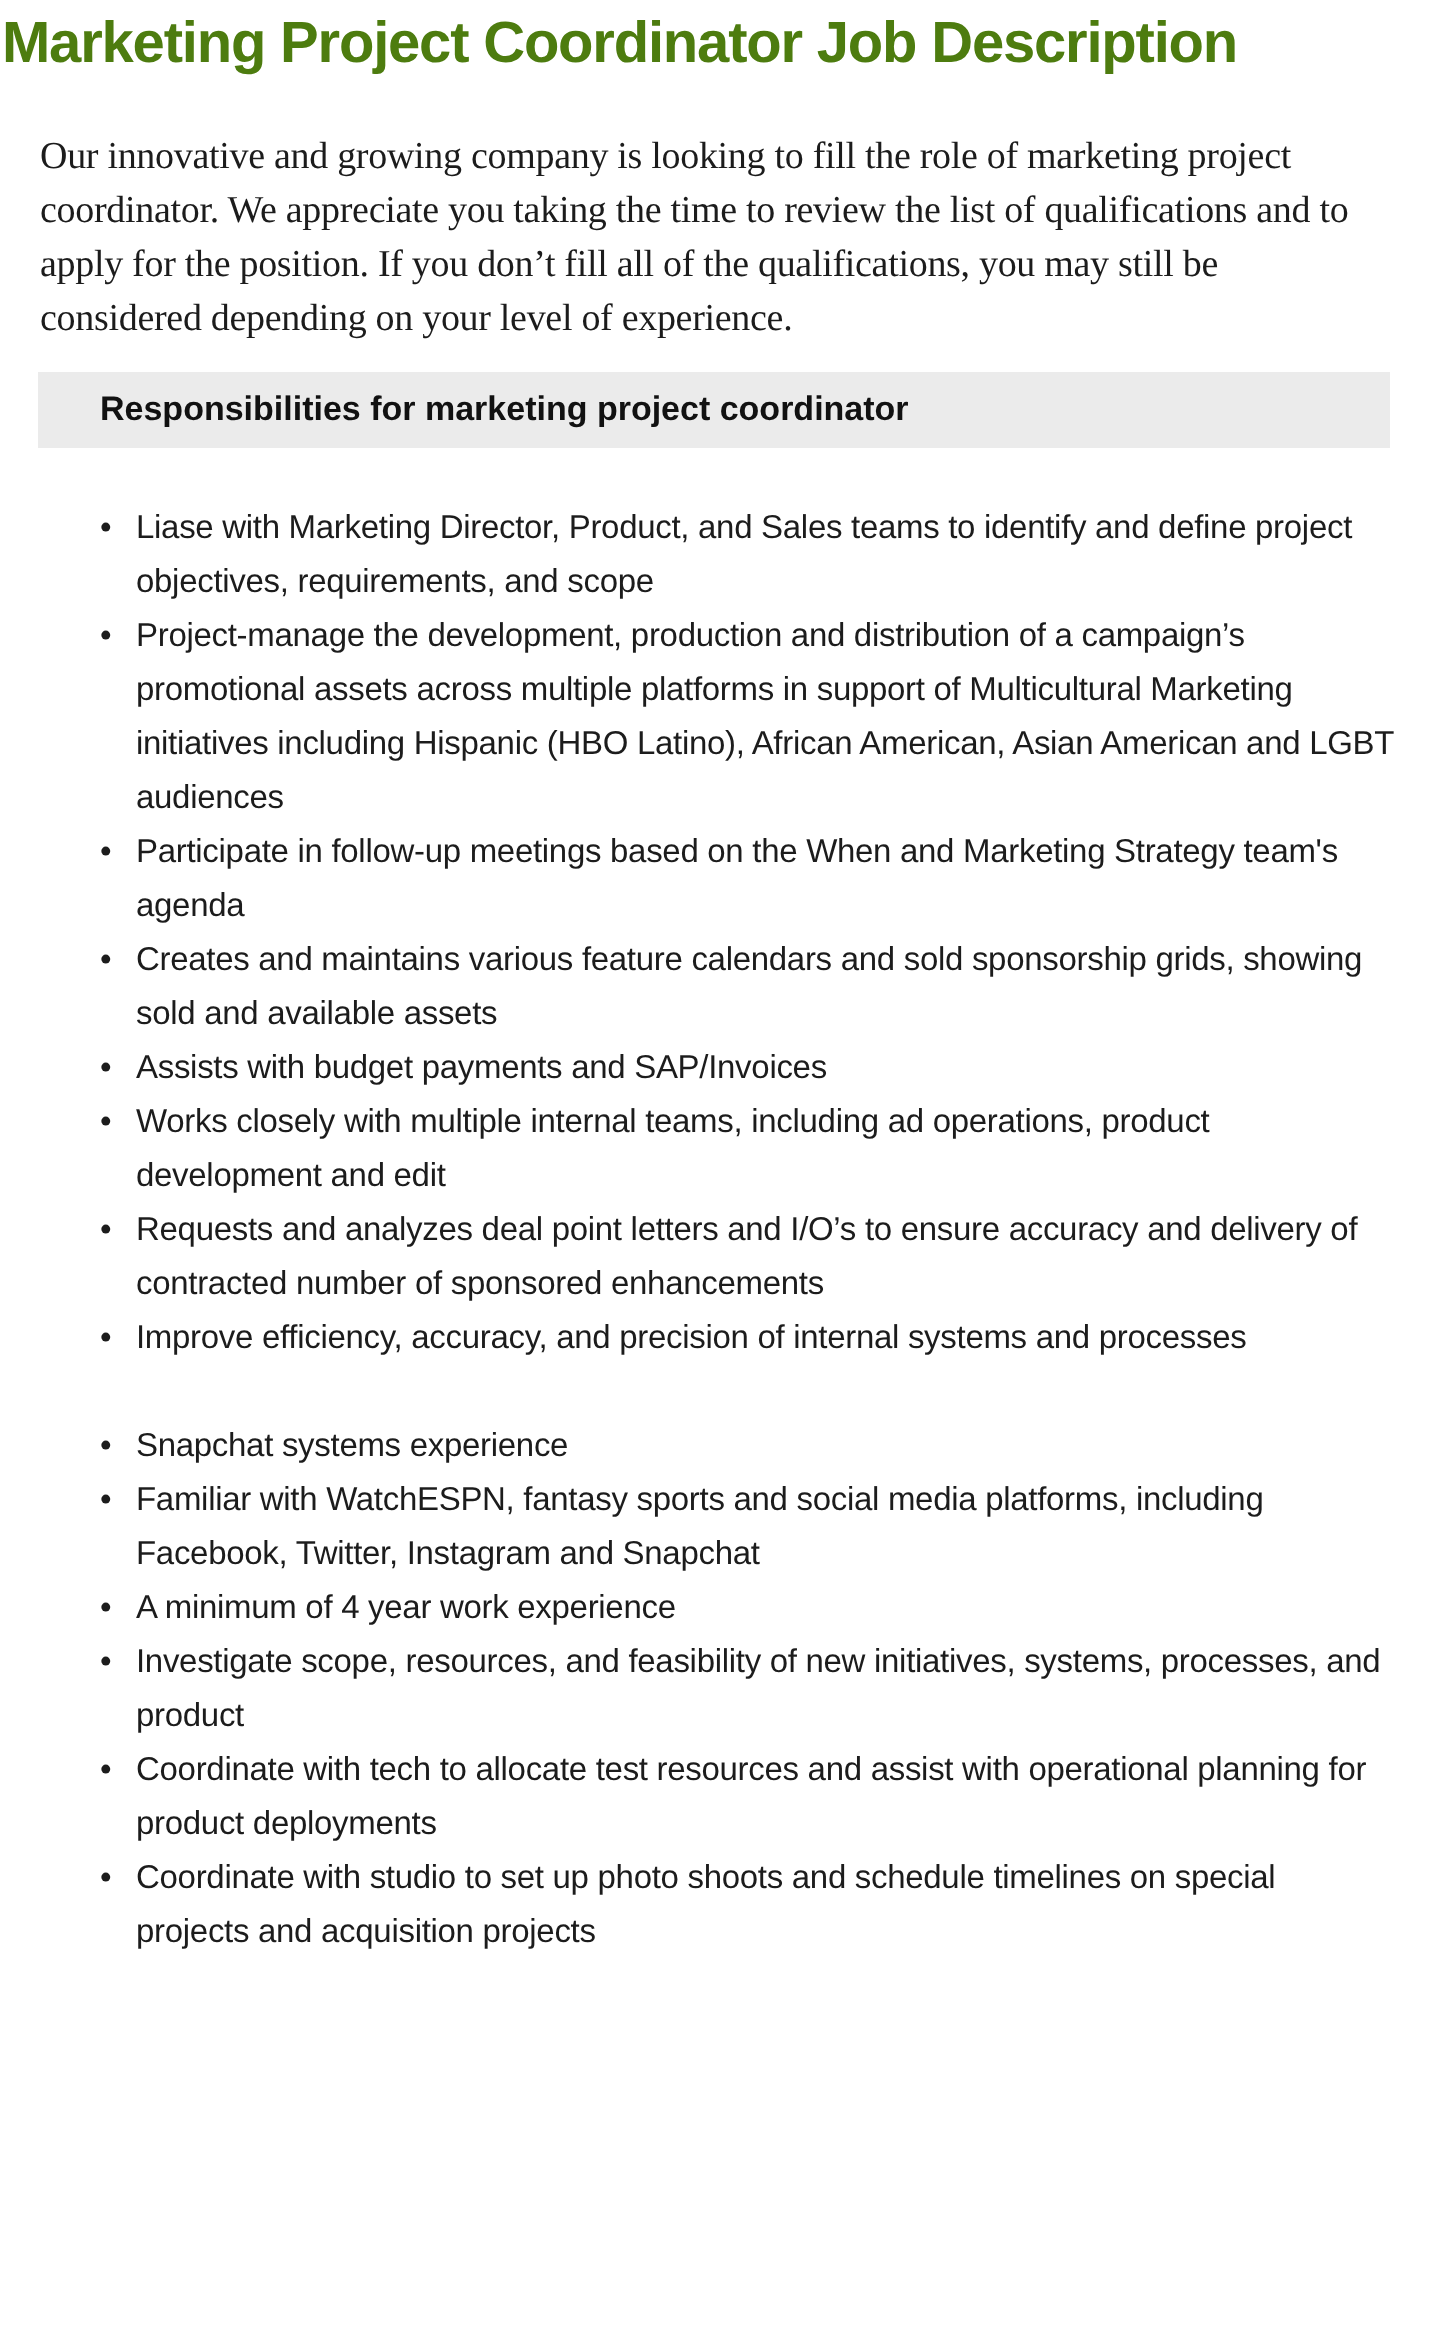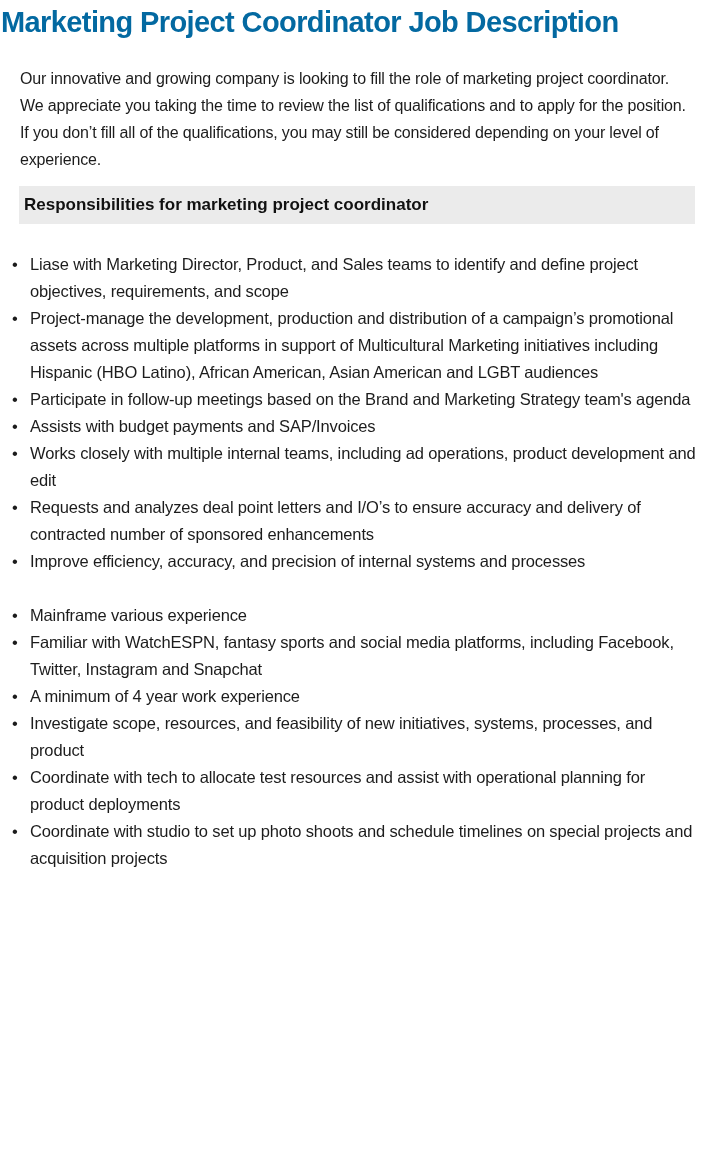--- a/index.html
+++ b/index.html
@@ -10,45 +10,46 @@
   }
   body {
     width: 720px;
     height: 1165px;
     overflow: hidden;
     font-family: "Liberation Sans", sans-serif;
     color: #1c1c1c;
   }
   .page-title {
     font-weight: bold;
-    color: #0369a1;
+    color: #4d7c0f;
     font-size: 29px;
     line-height: 36px;
     letter-spacing: -0.6px;
     margin: 4px 2px 16px 1px;
     white-space: nowrap;
   }
   .intro {
-    font-size: 16px;
+    font-size: 19px;
     line-height: 27px;
     letter-spacing: -0.15px;
     margin: 25px 30px 0 20px;
+    font-family: Liberation Serif, serif;
   }
   .section-heading {
     background: #ebebeb;
     font-weight: bold;
     font-size: 17px;
     line-height: 20px;
     color: #111111;
-    padding: 9px 12px 9px 5px;
+    padding: 9px 12px 9px 31px;
     margin: 13px 25px 0 19px;
   }
   ul.bullets {
     margin: 27px 22px 0 0;
-    padding: 0 0 0 30px;
+    padding: 0 0 0 68px;
     list-style: none;
     font-size: 16.5px;
     line-height: 27px;
     letter-spacing: -0.15px;
   }
   ul.bullets li {
     position: relative;
   }
   ul.bullets li::before {
     content: "\2022";
@@ -63,30 +64,31 @@
 
 <h1 class="page-title">Marketing Project Coordinator Job Description</h1>
 
 <p class="intro">Our innovative and growing company is looking to fill the role of marketing project coordinator. We appreciate you taking the time to review the list of qualifications and to apply for the position. If you don’t fill all of the qualifications, you may still be considered depending on your level of experience.</p>
 
 <section>
   <div class="section-heading">Responsibilities for marketing project coordinator</div>
   <ul class="bullets">
       <li>Liase with Marketing Director, Product, and Sales teams to identify and define project objectives, requirements, and scope</li>
       <li>Project-manage the development, production and distribution of a campaign’s promotional assets across multiple platforms in support of Multicultural Marketing initiatives including Hispanic (HBO Latino), African American, Asian American and LGBT audiences</li>
-      <li>Participate in follow-up meetings based on the Brand and Marketing Strategy team's agenda</li>
+      <li>Participate in follow-up meetings based on the When and Marketing Strategy team's agenda</li>
+      <li>Creates and maintains various feature calendars and sold sponsorship grids, showing sold and available assets</li>
       <li>Assists with budget payments and SAP/Invoices</li>
       <li>Works closely with multiple internal teams, including ad operations, product development and edit</li>
       <li>Requests and analyzes deal point letters and I/O’s to ensure accuracy and delivery of contracted number of sponsored enhancements</li>
       <li>Improve efficiency, accuracy, and precision of internal systems and processes</li>
     </ul>
 </section>
 
 <section>
   <ul class="bullets">
-      <li>Mainframe various experience</li>
+      <li>Snapchat systems experience</li>
       <li>Familiar with WatchESPN, fantasy sports and social media platforms, including Facebook, Twitter, Instagram and Snapchat</li>
       <li>A minimum of 4 year work experience</li>
       <li>Investigate scope, resources, and feasibility of new initiatives, systems, processes, and product</li>
       <li>Coordinate with tech to allocate test resources and assist with operational planning for product deployments</li>
       <li>Coordinate with studio to set up photo shoots and schedule timelines on special projects and acquisition projects</li>
     </ul>
 </section>
 
 </body></html>

